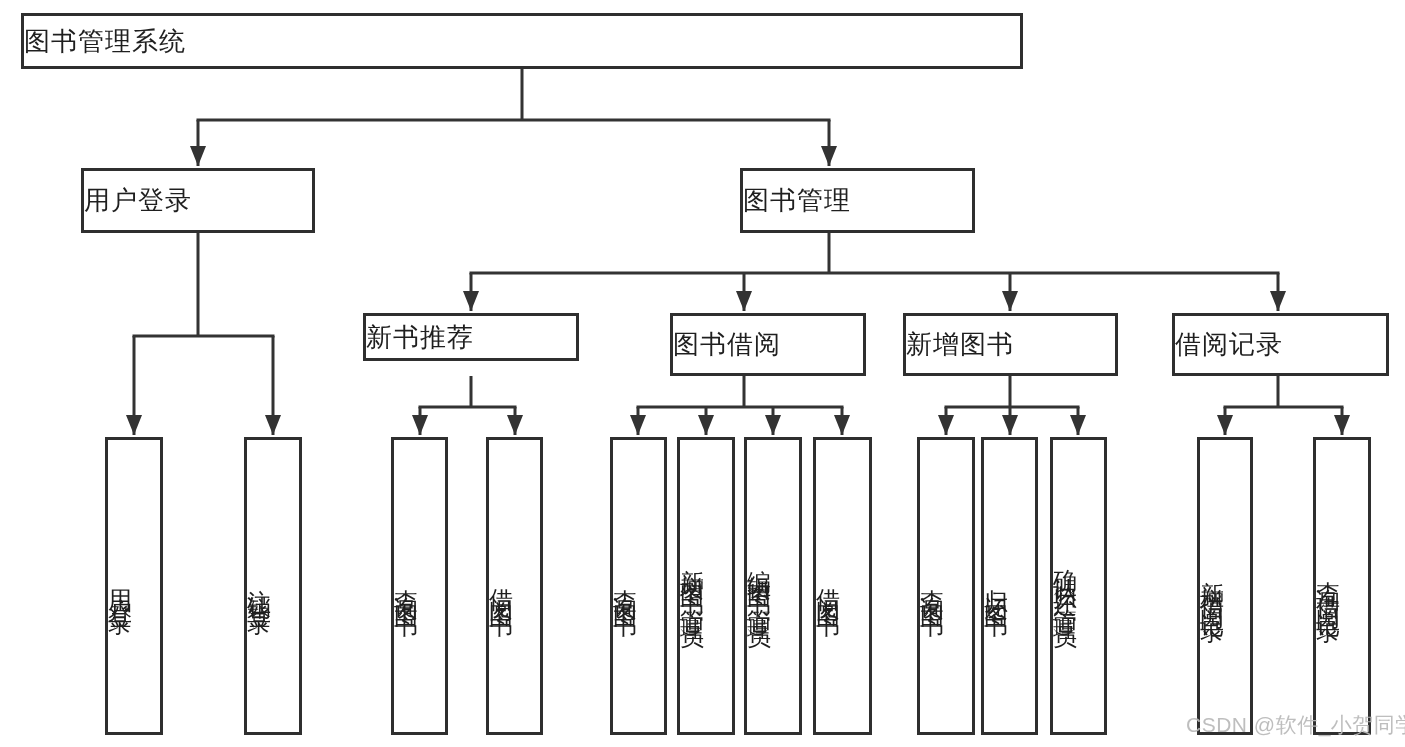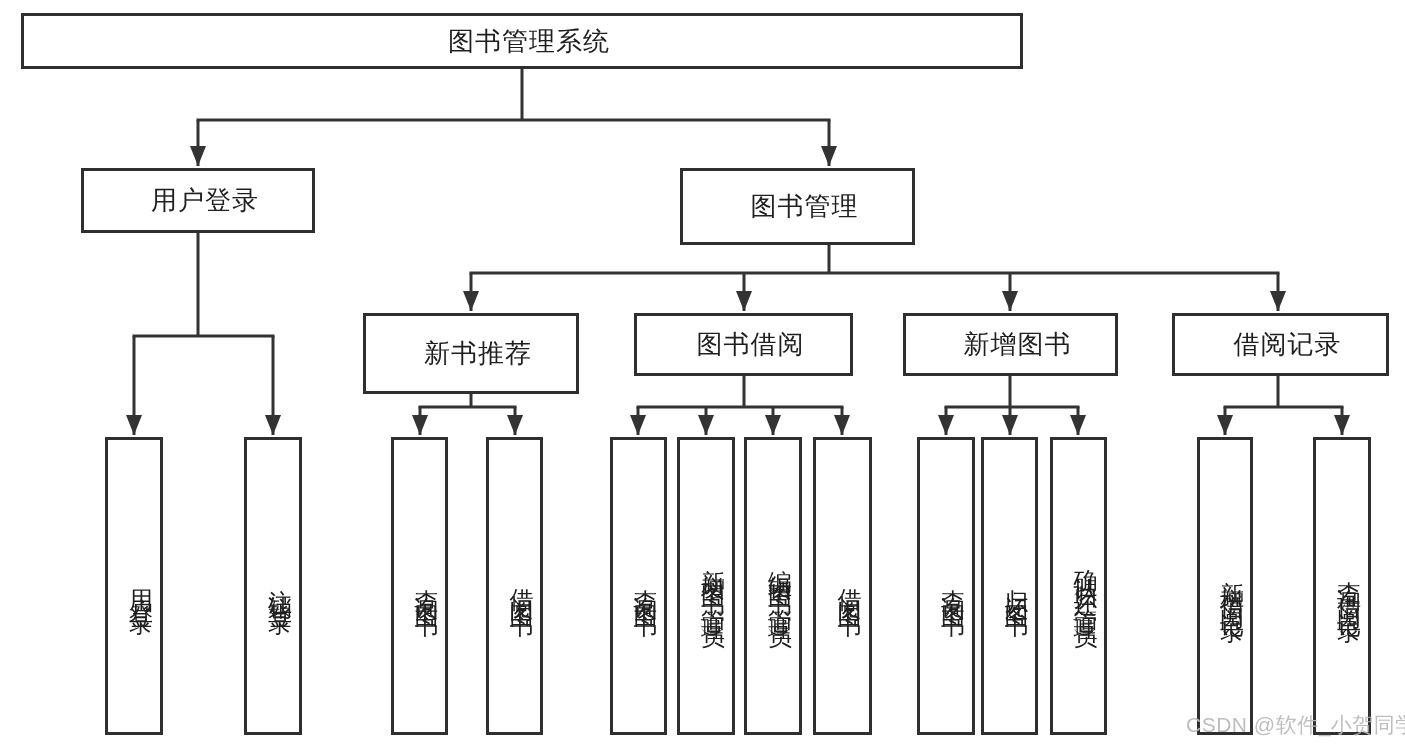--- a/index.html
+++ b/index.html
@@ -15,23 +15,22 @@
   .ln { stroke: #333333; stroke-width: 3; fill: none; }
   .ar { stroke: #333333; stroke-width: 3; fill: none; }
   .box {
     position: absolute;
     z-index: 2;
     background: #ffffff;
     border: 3px solid #2f2f2f;
     box-sizing: border-box;
     display: flex;
     align-items: center;
-    justify-content: center;
+    justify-content: flex-start;
     color: #1f1f1f;
-    padding-left: 14px;
   }
   .hbox span {
     font-size: 26px;
     letter-spacing: 1px;
     white-space: nowrap;
   }
   .vbox span {
     writing-mode: vertical-rl;
     text-orientation: mixed;
     font-size: 24px;
@@ -104,28 +103,28 @@
     <line class="ar" x1="1342" y1="407" x2="1342" y2="435" marker-end="url(#arrowhead)"></line>
   </svg>
 
   <div class="box hbox" style="left:21px; top:13px; width:1002px; height:56px">
     <span>图书管理系统</span>
   </div>
 
   <div class="box hbox" style="left:81px; top:168px; width:234px; height:65px">
     <span>用户登录</span>
   </div>
-  <div class="box hbox" style="left:680px; top:168px; width:235px; height:77px">
+  <div class="box hbox" style="left:740px; top:168px; width:235px; height:65px">
     <span>图书管理</span>
   </div>
 
-  <div class="box hbox" style="left:363px; top:313px; width:216px; height:81px">
+  <div class="box hbox" style="left:363px; top:313px; width:216px; height:48px">
     <span>新书推荐</span>
   </div>
-  <div class="box hbox" style="left:634px; top:313px; width:219px; height:63px">
+  <div class="box hbox" style="left:670px; top:313px; width:196px; height:63px">
     <span>图书借阅</span>
   </div>
   <div class="box hbox" style="left:903px; top:313px; width:215px; height:63px">
     <span>新增图书</span>
   </div>
   <div class="box hbox" style="left:1172px; top:313px; width:217px; height:63px">
     <span>借阅记录</span>
   </div>
 
   <div class="box vbox" style="left:105px; top:437px; width:58px; height:298px">

